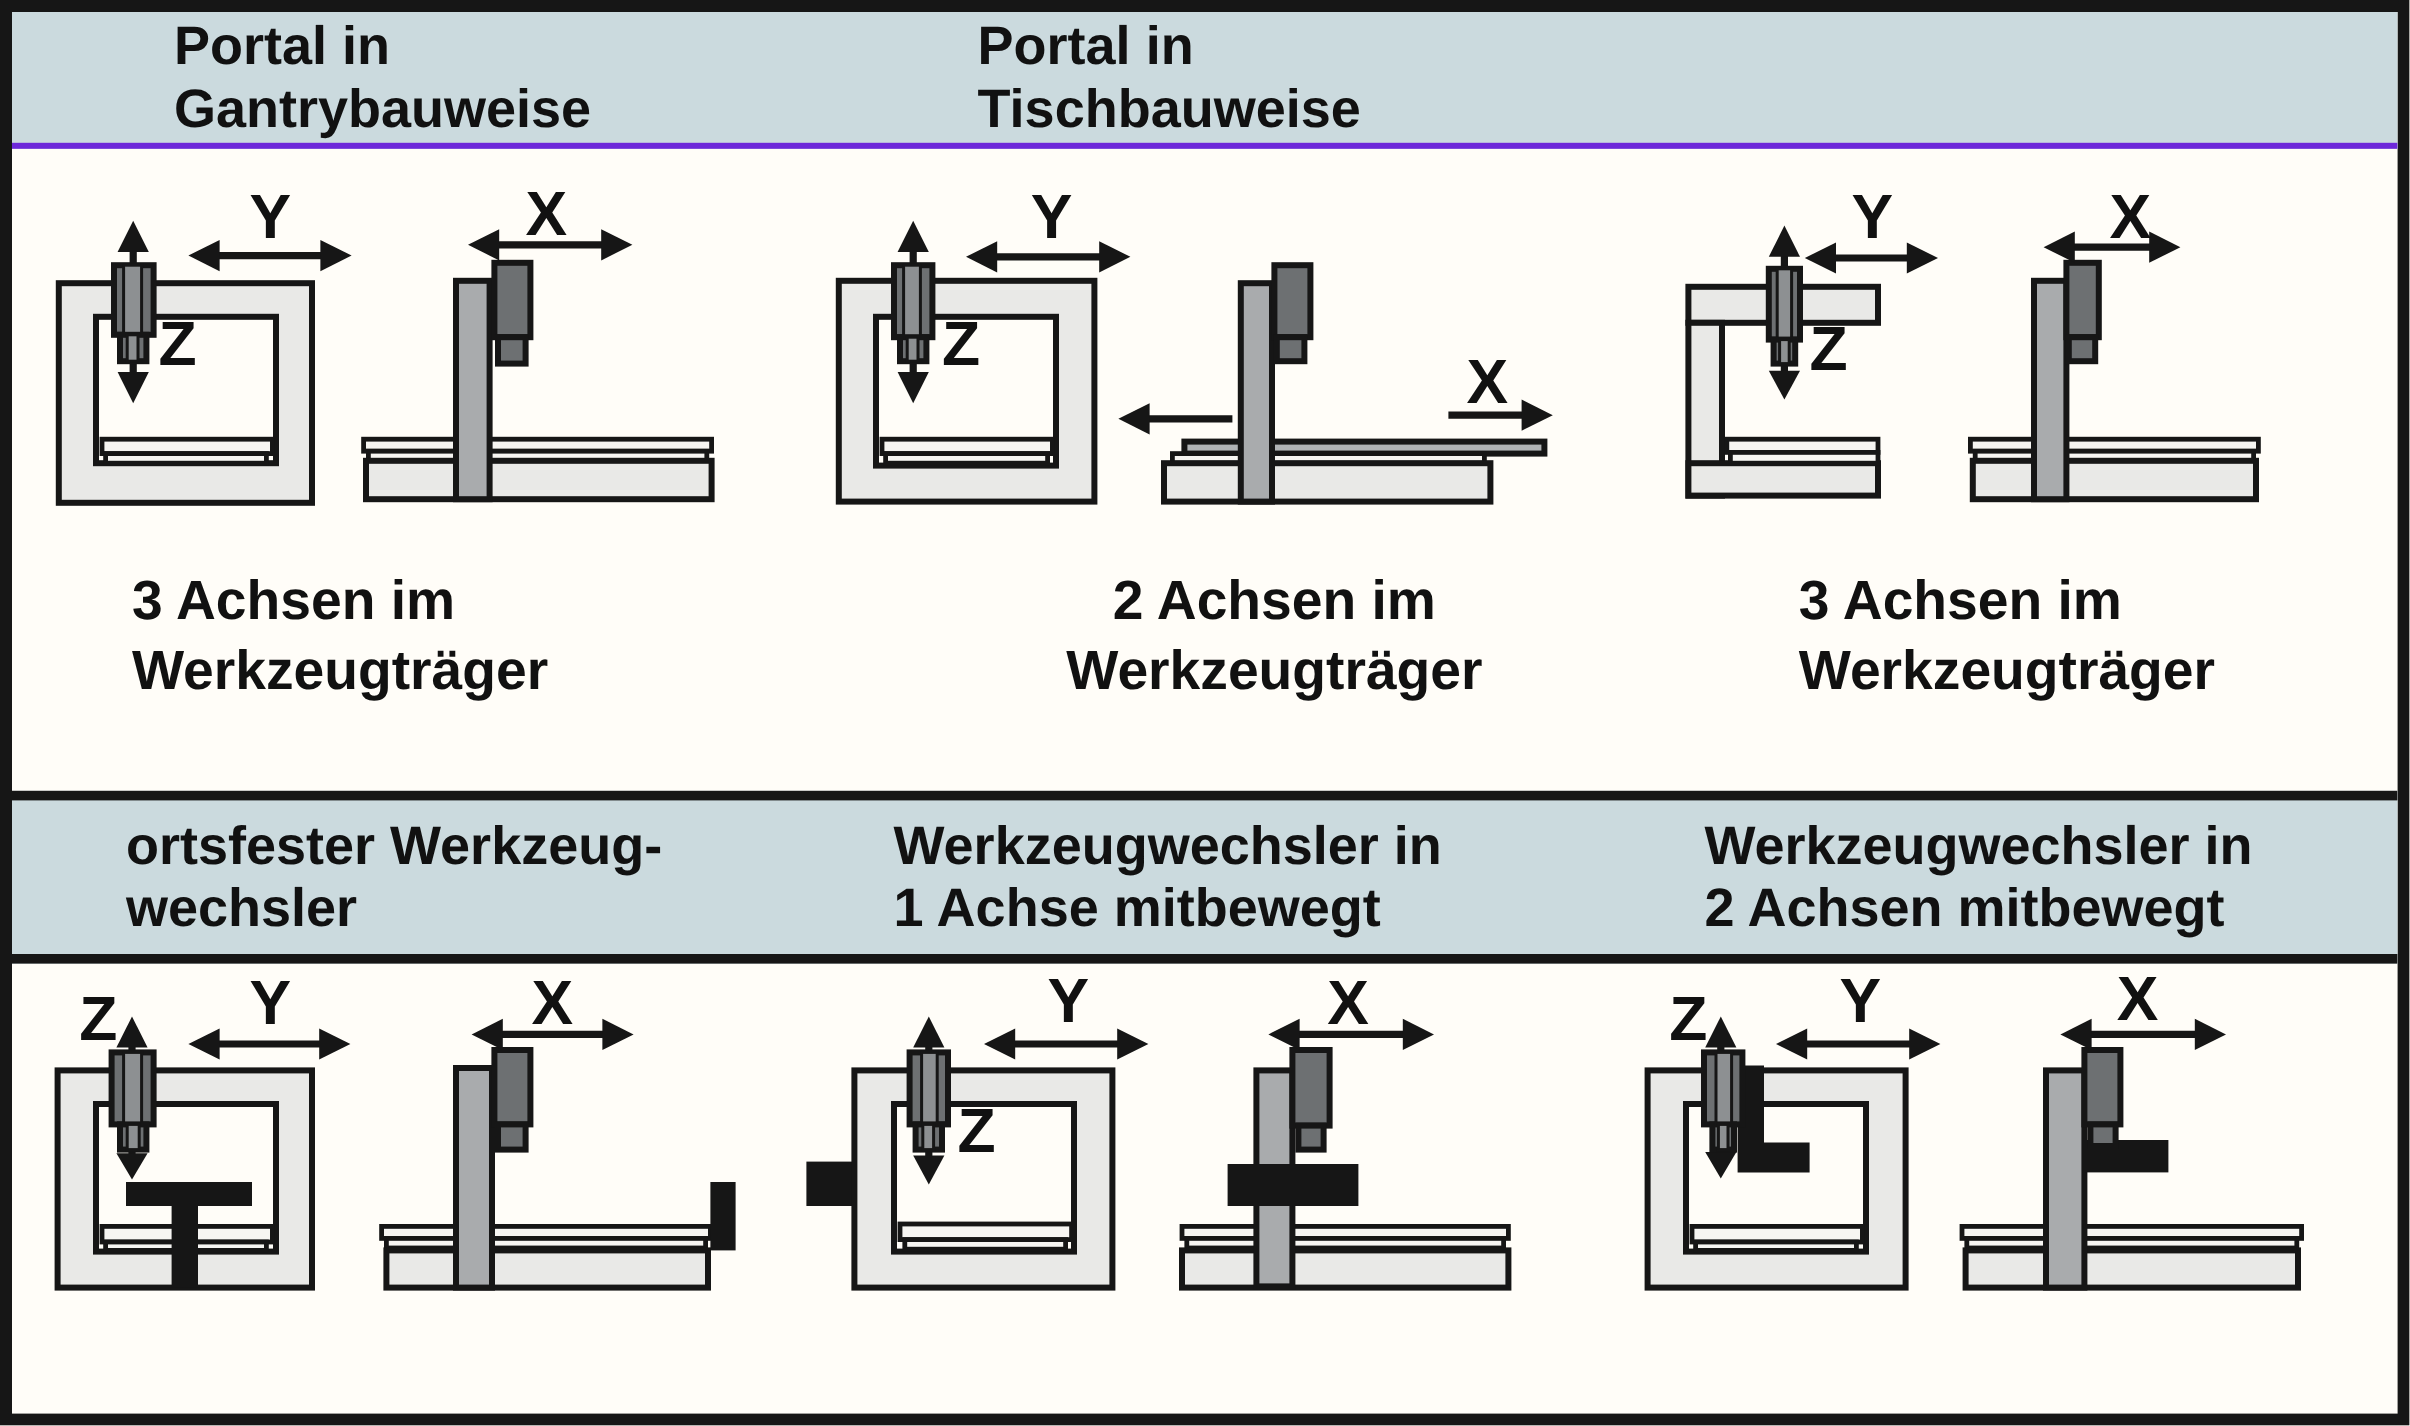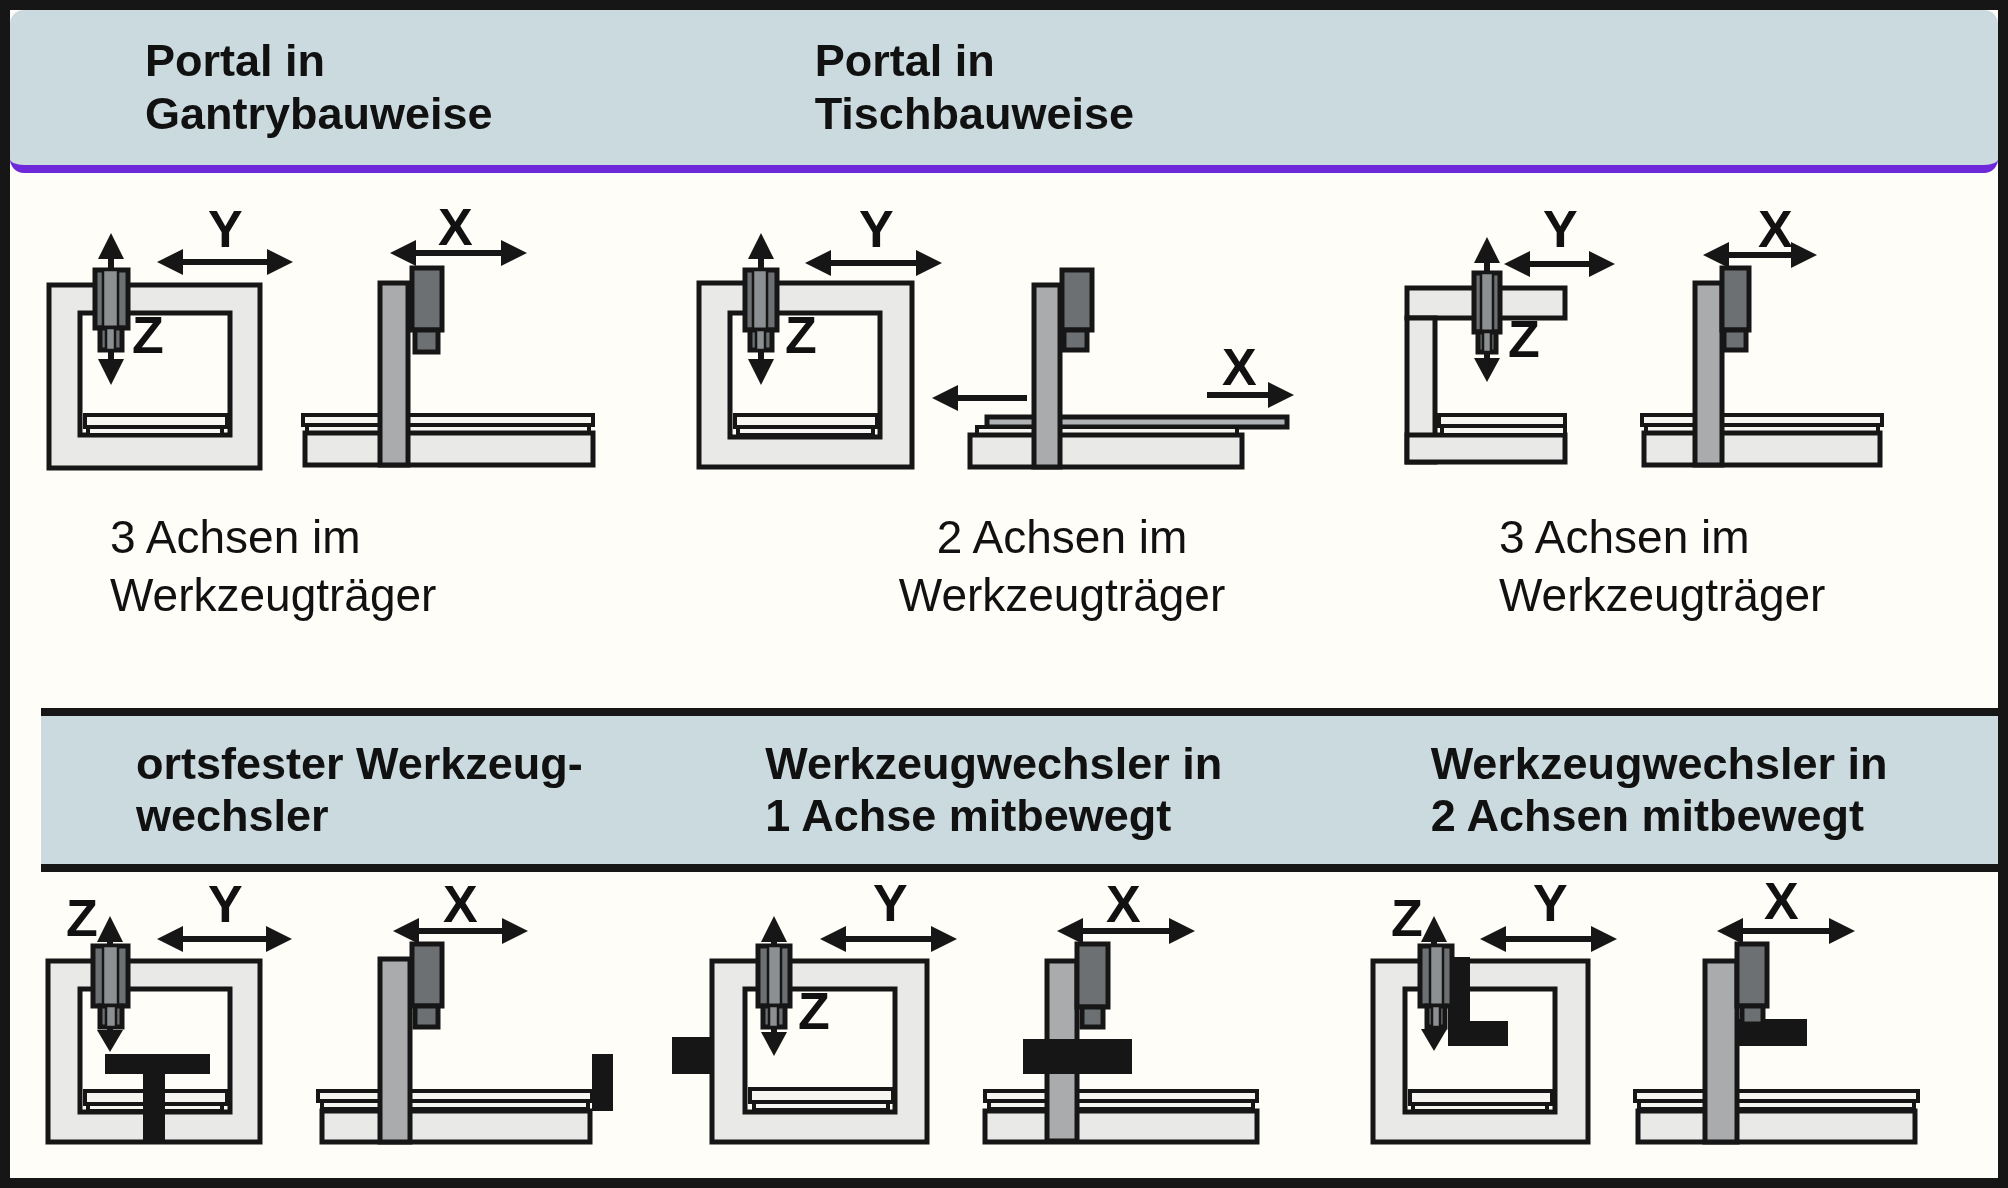--- a/index.html
+++ b/index.html
@@ -6,40 +6,40 @@
   .page {
     width:2008px; height:1188px; box-sizing:border-box;
     border:10px solid #161616; background:#fffdf8;
     display:flex; flex-direction:column; overflow:hidden;
     font-family:"Liberation Sans", sans-serif; color:#111;
   }
   .band {
     background:#cbdade; display:grid; grid-template-columns:1fr 1fr 1fr;
     box-sizing:border-box; flex:0 0 auto;
   }
-  .band1 { height:163px; border-bottom:8px solid #6d28d9;border-radius:14px; }
-  .band2 { height:164px; border-top:8px solid #161616; border-bottom:8px solid #161616;margin-left:31px; }
+  .band1 { height:114px; border-bottom:5px solid #6d28d9; }
+  .band2 { height:144px; border-top:8px solid #161616; border-bottom:8px solid #161616; }
   .hcell {
     display:flex; flex-direction:column; justify-content:center;
     font-weight:bold; font-size:45px; line-height:1.16;
     white-space:pre-line; box-sizing:border-box;
   }
   .b1c1 { padding-left:135px; }
   .b1c2 { padding-left:142px; }
   .b1c3 { align-items:center; text-align:center; }
   .b2c1 { padding-left:95px; }
   .b2c2 { padding-left:72px; }
   .b2c3 { padding-left:85px; }
   .bodyrow { display:grid; grid-template-columns:1fr 1fr 1fr; box-sizing:border-box; }
   .body1 { height:535px; }
   .body2 { flex:1 1 auto; }
   .panel { box-sizing:border-box; padding-top:2px; }
   .caption {
-    font-weight:normal; font-size:46px; line-height:1.26;
-    white-space:pre-line; margin-top:24px;
+    font-weight:bold; font-size:46px; line-height:1.26;
+    white-space:pre-line; margin-top:36px;
   }
   .cap1 { margin-left:100px; }
   .cap2 { margin-left:117px;text-align:center; }
   .cap3 { margin-left:162px; }
   svg.draw { display:block; }
   .m1 { margin-left:0; }   .m2 { margin-left:7px; }  .m3 { margin-left:13px; }
   .m4 { margin-left:0; }   .m5 { margin-left:0; }    .m6 { margin-left:13px; }
   
   .lf  { fill:#e9e9e7; stroke:#161616; stroke-width:5; }
   .wf  { fill:#fffdf8; stroke:#161616; stroke-width:5; }

